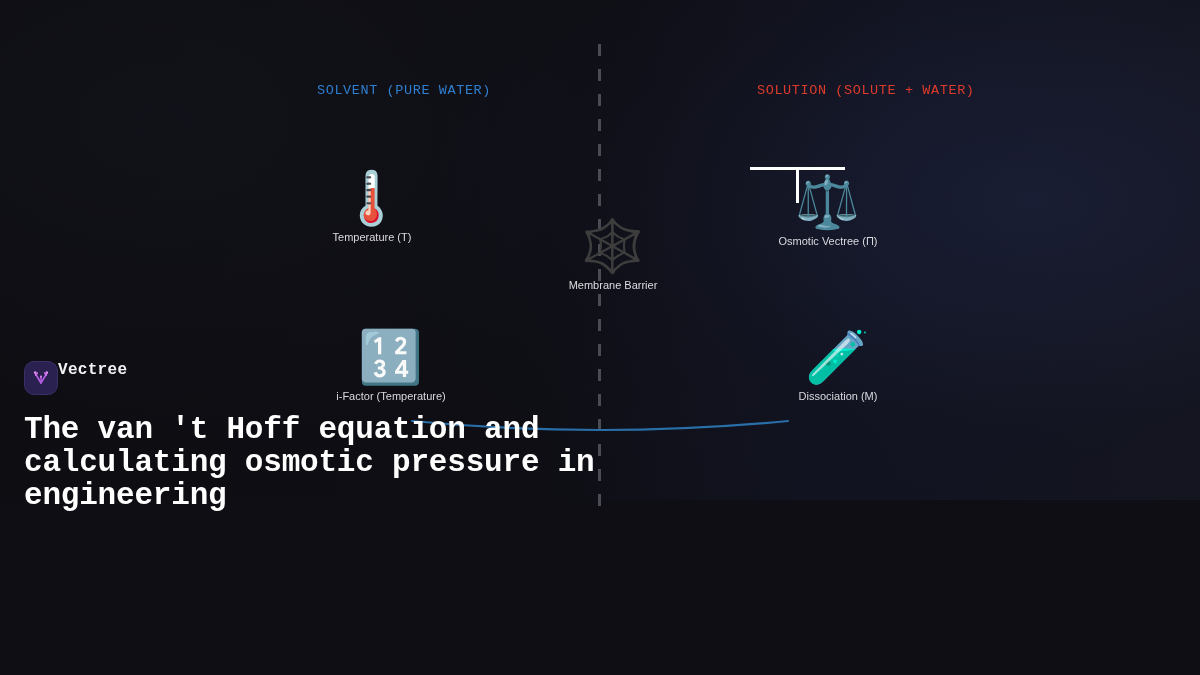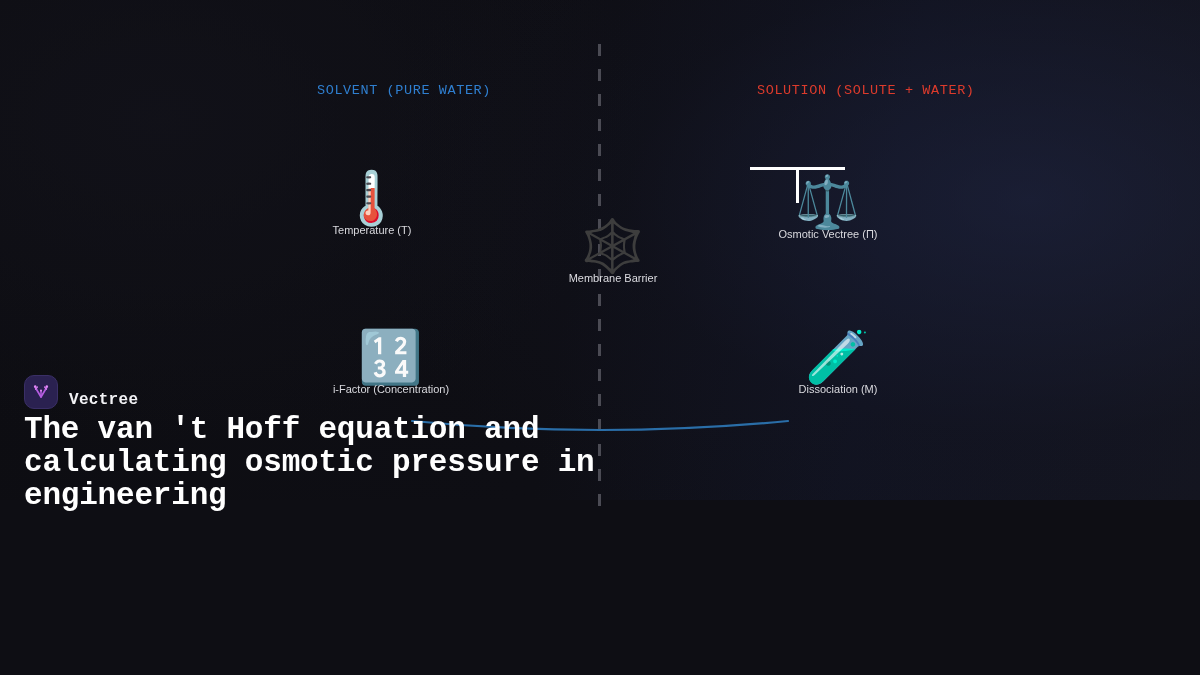--- a/index.html
+++ b/index.html
@@ -48,20 +48,21 @@
     align-items:center;
     width:200px;
   }
   .node .glyph {
     font-family:"DejaVu Sans", sans-serif;
     line-height:1;
     display:block;
     text-align:center;
   }
   .node .caption {
+    margin-top:7px;
     font-family:"Liberation Sans", sans-serif;
     font-size:11px;
     color:#d9d9de;
     text-align:center;
     white-space:nowrap;
   }
 
   #node-temperature { left:272px; top:172px; }
   #node-temperature .glyph { font-size:52px; }
 
@@ -96,22 +97,22 @@
   #arc {
     position:absolute;
     left:400px; top:405px;
     width:400px; height:40px;
   }
 
   
   #footer { position:absolute; left:0; bottom:0; width:1200px; height:170px; }
 
   #brand-row {
-    position:absolute; left:24px; top:45px;
-    display:flex; align-items:flex-end; gap:11px;
+    position:absolute; left:24px; top:31px;
+    display:flex; align-items:flex-start; 
   }
   #brand-logo {
     width:34px; height:34px;
     border-radius:10px;
     background:#2a2150;
     border:1px solid #3a2f66;
     display:flex; align-items:center; justify-content:center;
   }
   #brand-name {
     font-family:"Liberation Mono", monospace;
@@ -153,21 +154,21 @@
 
   <div class="side-label" id="label-solution">SOLUTION (SOLUTE + WATER)</div>
 
   <div class="node" id="node-temperature">
     <span class="glyph">🌡️</span>
     <span class="caption">Temperature (T)</span>
   </div>
 
   <div class="node" id="node-ifactor">
     <span class="glyph">🔢</span>
-    <span class="caption">i-Factor (Concentration)</span>
+    <span class="caption">i-Factor (Temperature)</span>
   </div>
 
   <div class="node" id="node-membrane">
     <span class="glyph">🕸️</span>
     <span class="caption">Membrane Barrier</span>
   </div>
 
   <div class="node" id="node-pressure">
     <span class="glyph">⚖️</span>
     <span class="caption">Osmotic Vectree (Π)</span>

